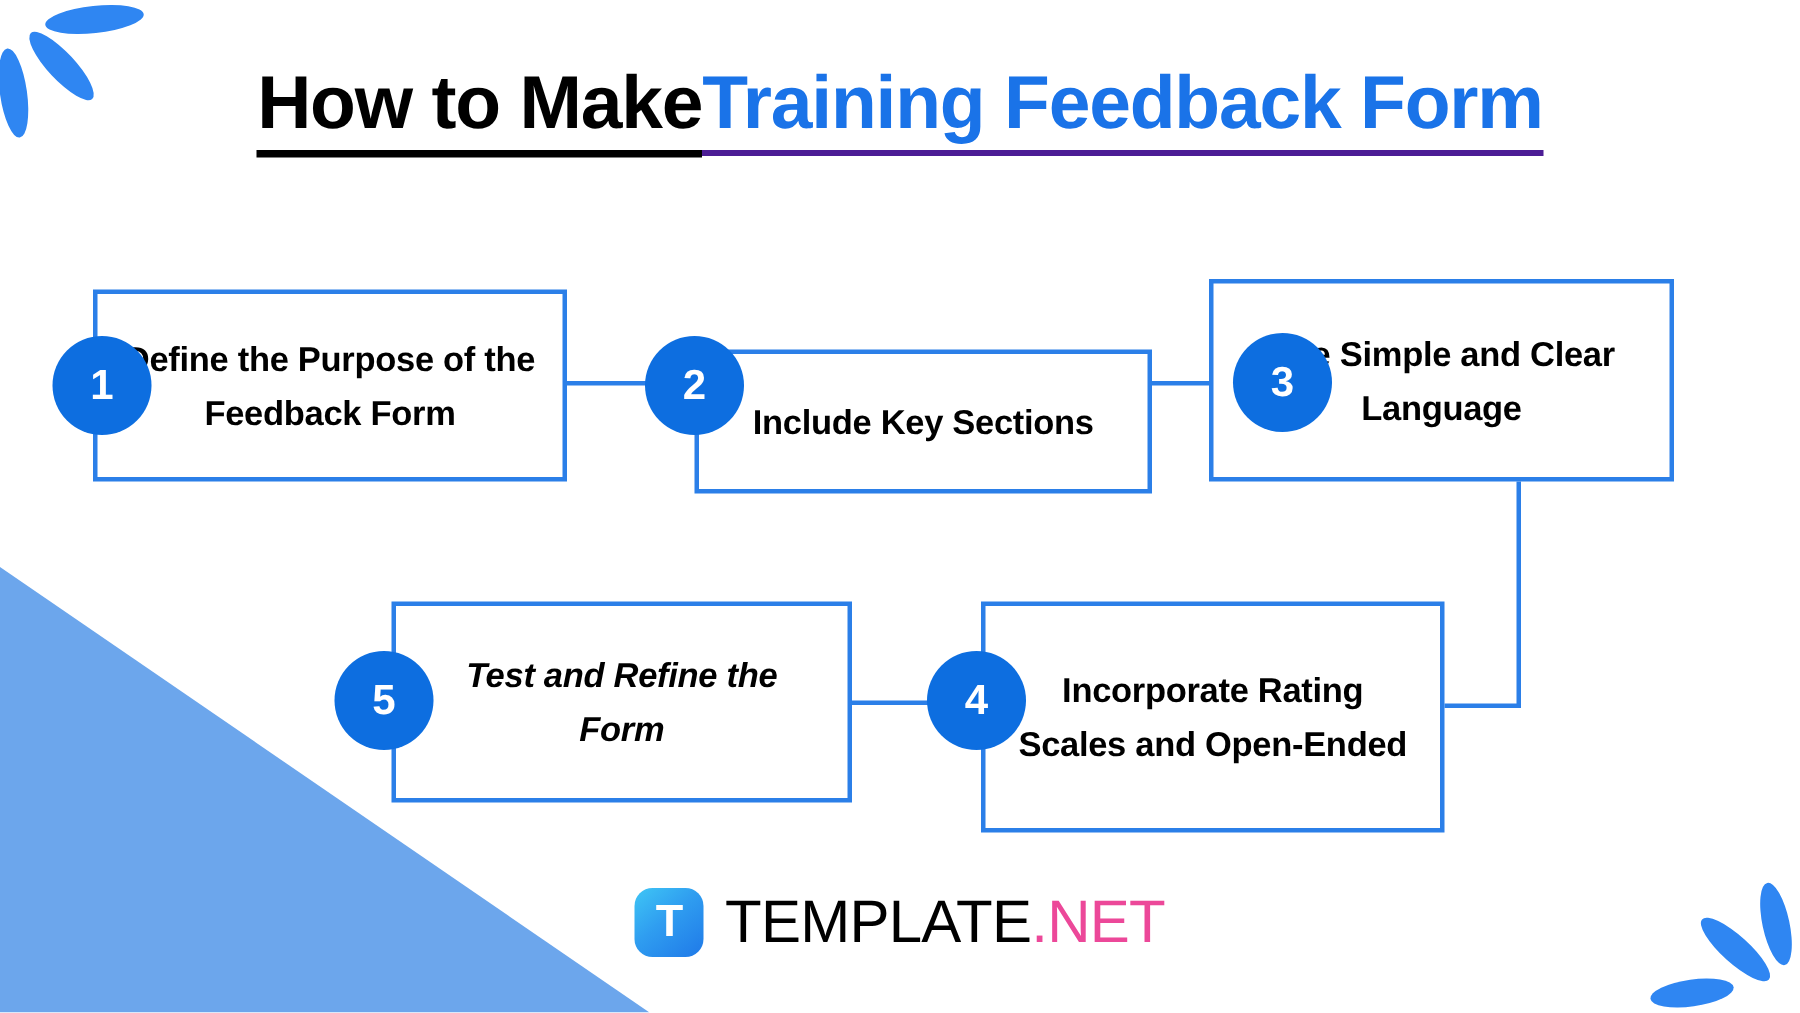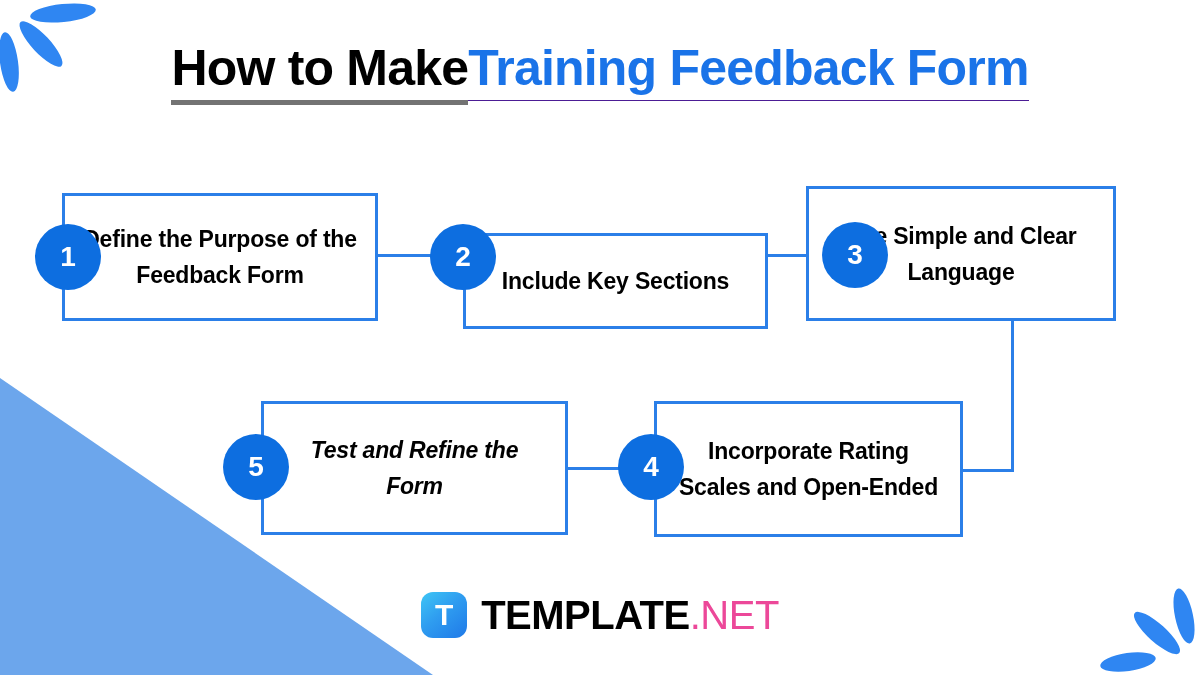--- a/index.html
+++ b/index.html
@@ -49,25 +49,25 @@
     font-weight: bold;
     letter-spacing: -0.8px;
     line-height: 60px;
   }
   #title .seg {
     display: inline-block;
     padding-bottom: 2px;
   }
   #title .seg-dark {
     color: #000000;
-    border-bottom: 5px solid #737373;
+    border-bottom: 5px solid #000000;
   }
   #title .seg-accent {
     color: #1a73e8;
-    border-bottom: 1px solid #4c1d95;
+    border-bottom: 4px solid #4c1d95;
   }
 
   
   .flow-box {
     position: absolute;
     box-sizing: border-box;
     border: 3px solid #2b7fe8;
     background: #ffffff;
     display: flex;
     align-items: center;
@@ -80,21 +80,21 @@
     font-size: 23px;
     line-height: 36px;
     text-align: center;
     letter-spacing: -0.2px;
     padding: 0 16px;
   }
   #box-1 { left: 62px;  top: 193px; width: 316px; height: 128px; }
   #box-2 { left: 463px; top: 193px; width: 305px; height: 96px; margin-top: 40px; }
   #box-3 { left: 806px; top: 186px; width: 310px; height: 135px; }
   #box-5 { left: 261px; top: 401px; width: 307px; height: 134px; font-style: italic; }
-  #box-4 { left: 654px; top: 401px; width: 309px; height: 136px; }
+  #box-4 { left: 654px; top: 401px; width: 309px; height: 154px; }
 
   
   .step-circle {
     position: absolute;
     width: 66px;
     height: 66px;
     border-radius: 50%;
     background: #0d6ee0;
     color: #ffffff;
     font-size: 28px;
@@ -147,21 +147,21 @@
     font-size: 30px;
     font-weight: bold;
     line-height: 1;
   }
   #logo-wordmark {
     font-size: 40px;
     line-height: 46px;
     letter-spacing: -0.5px;
     white-space: nowrap;
   }
-  #logo-wordmark .wm-bold { font-weight: bold; color: #000000; }
+  #logo-wordmark .wm-bold { font-weight: normal; color: #000000; }
   #logo-wordmark .wm-light { font-weight: normal; color: #ec4899; }
 </style>
 </head>
 <body>
 
 <div id="canvas">
 
   <svg class="corner-triangle" viewBox="0 0 1200 675" xmlns="http://www.w3.org/2000/svg">
     <polygon points="0,378 433,675 0,675" fill="#6ca6ec"></polygon>
   </svg>

